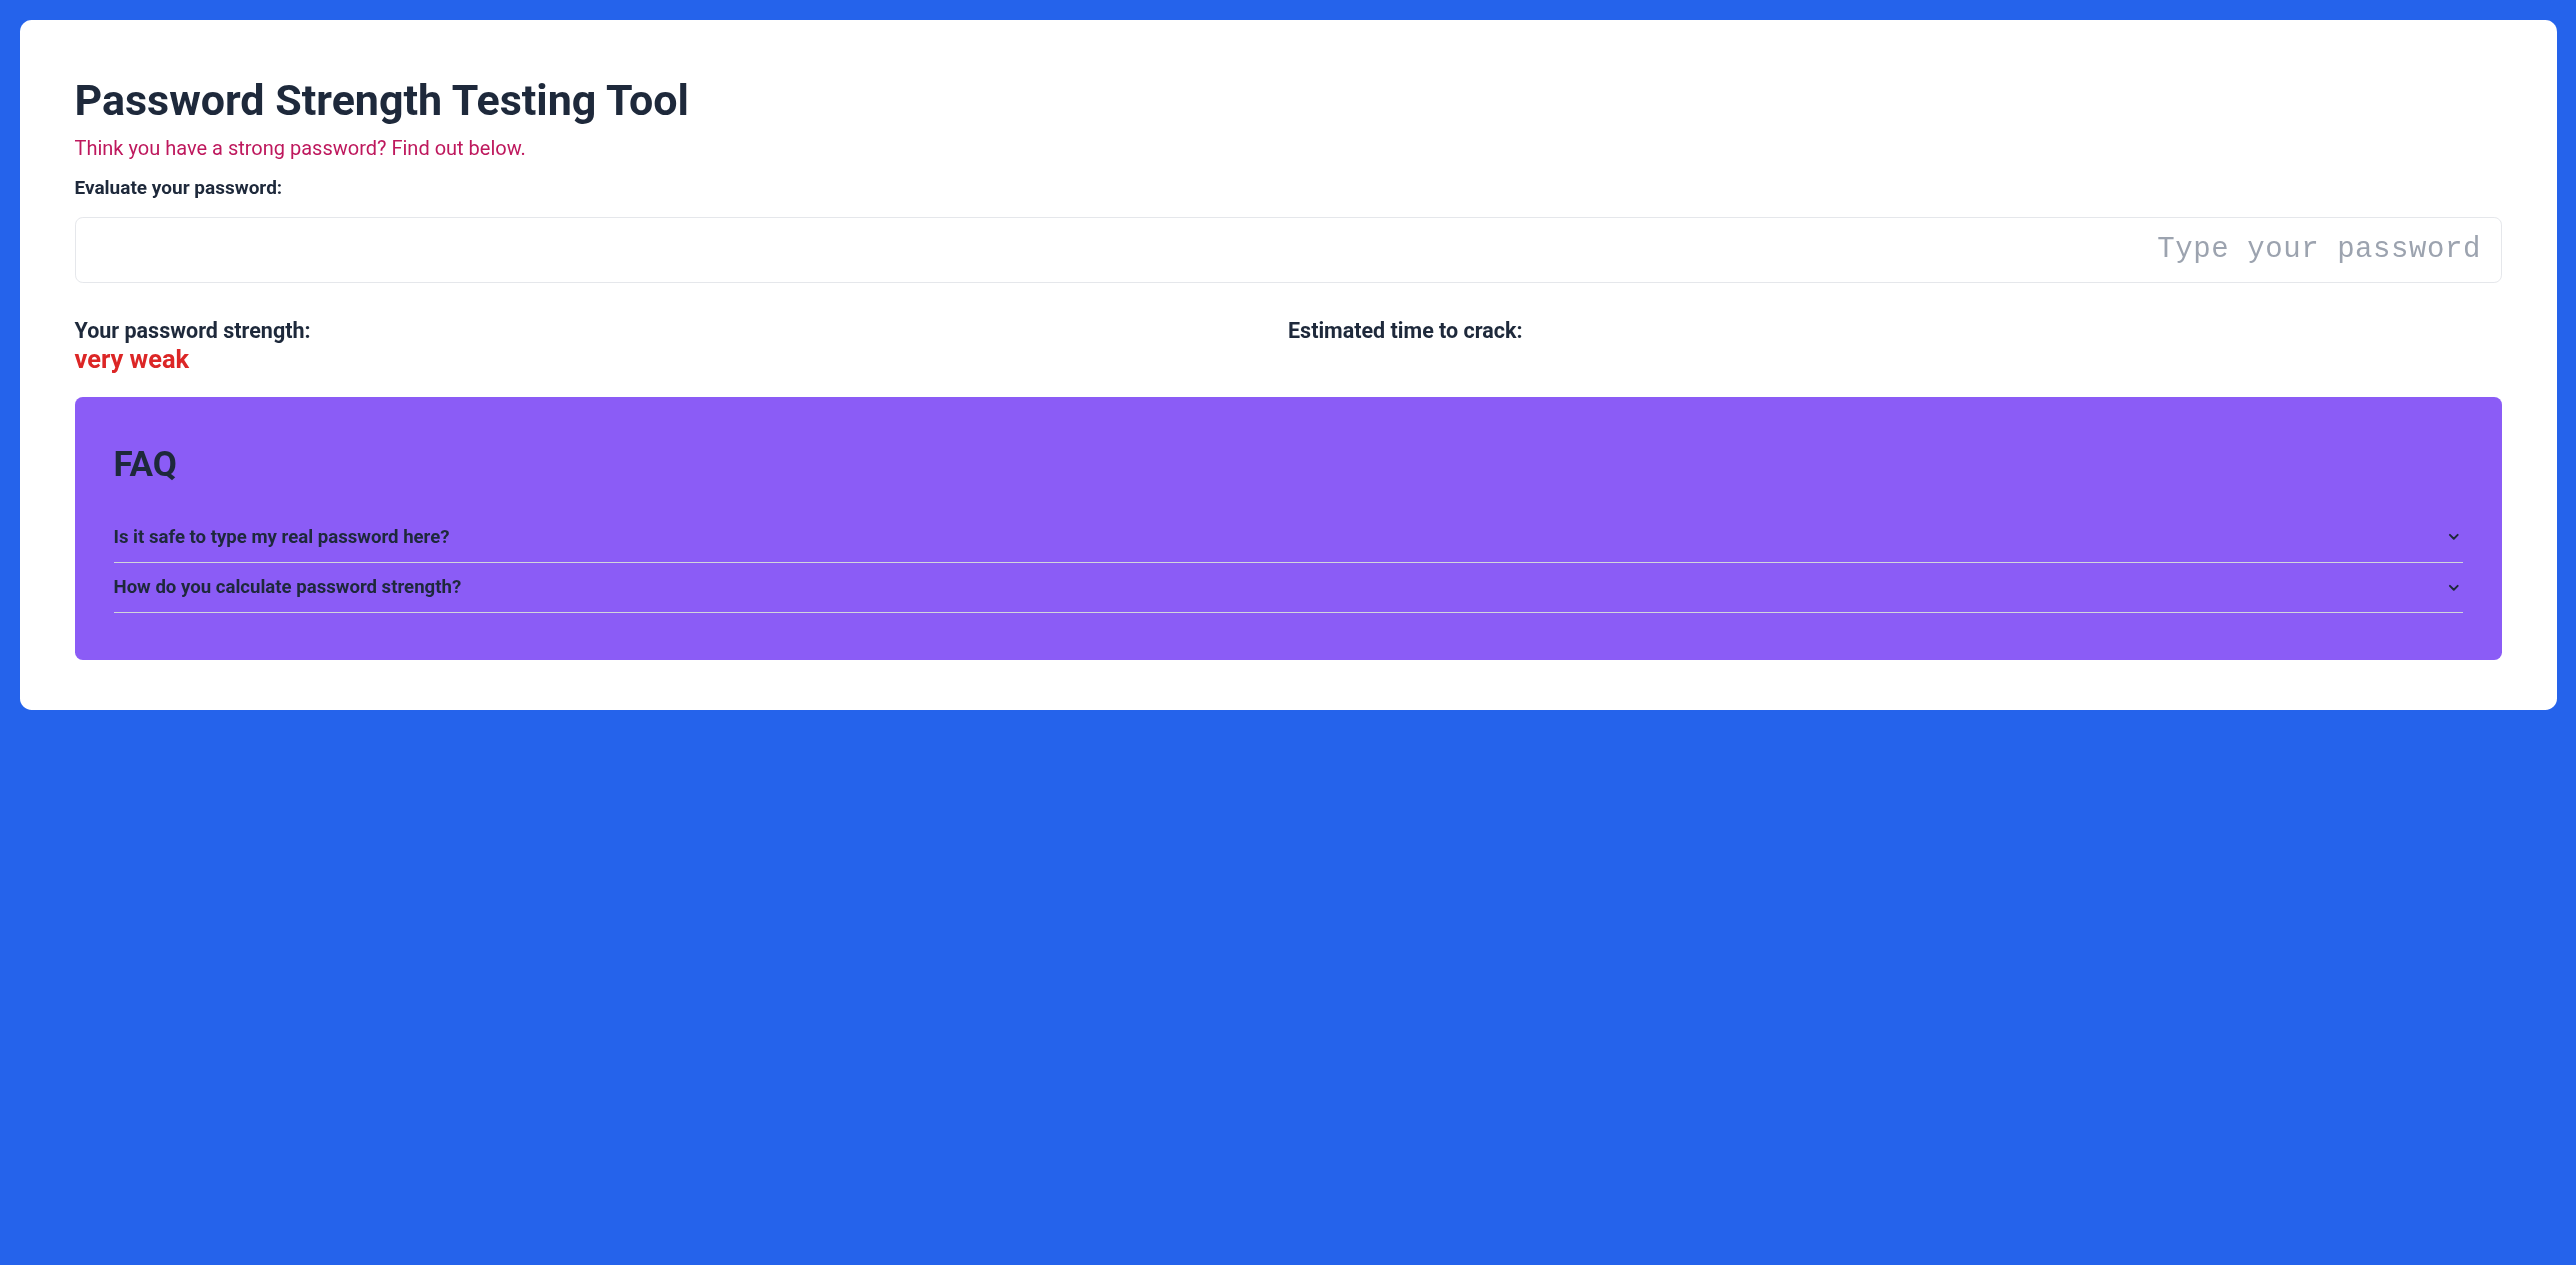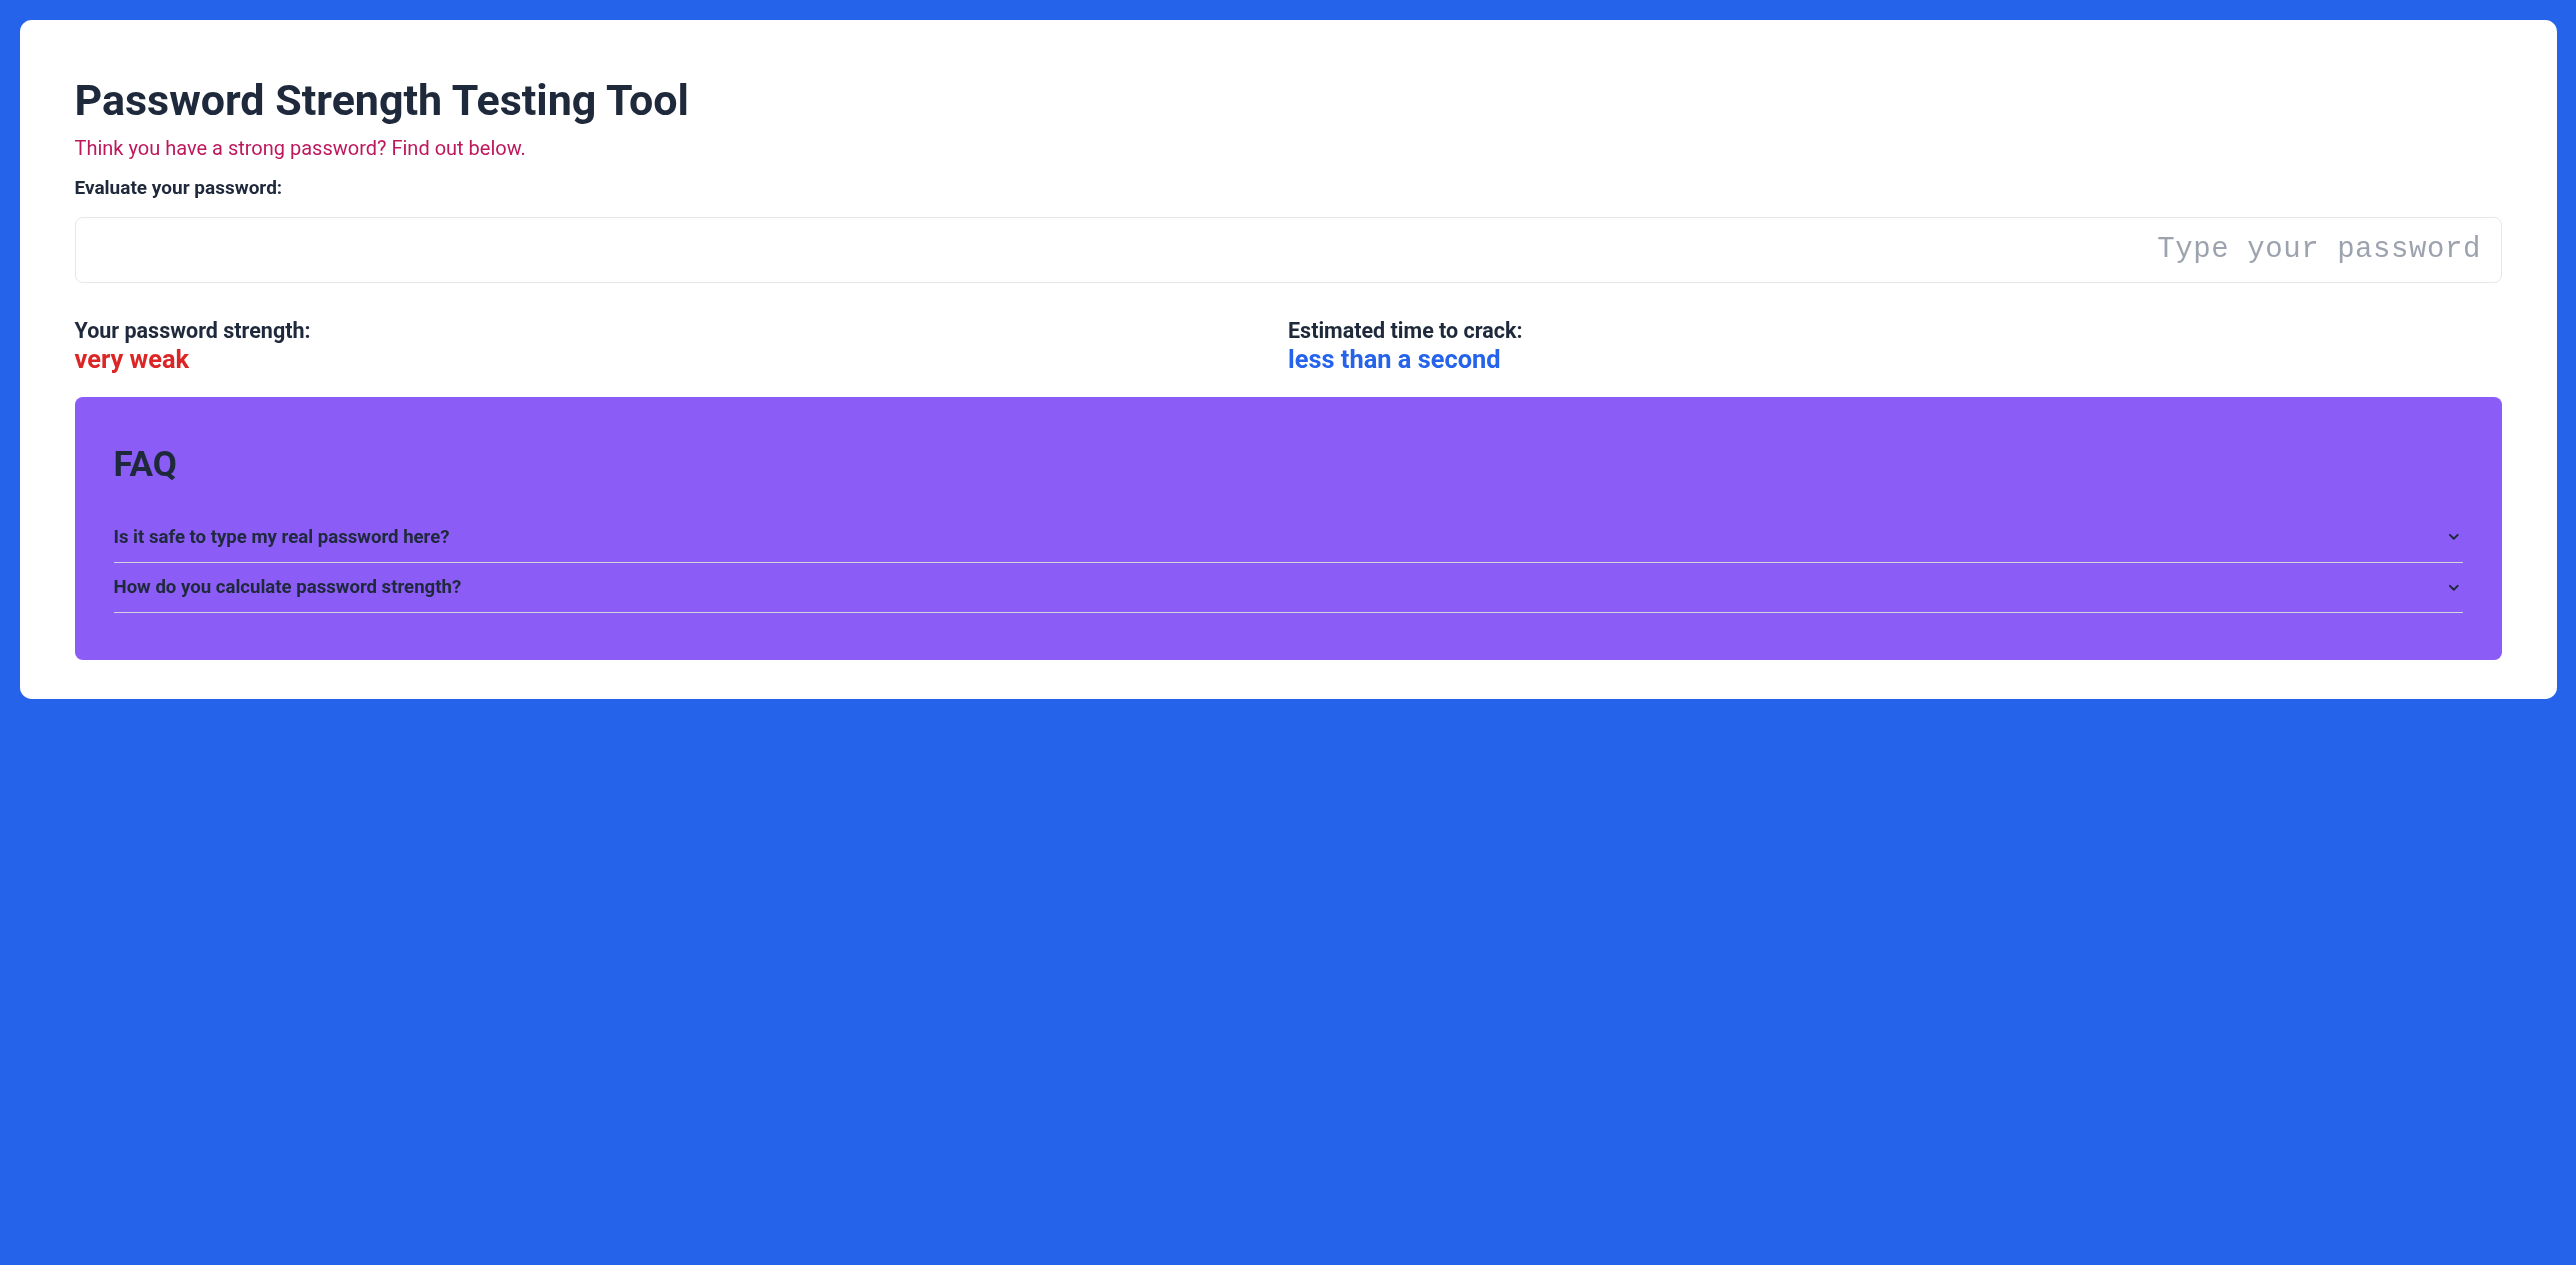--- a/index.html
+++ b/index.html
@@ -11,21 +11,21 @@
     body {
       font-family: -apple-system, BlinkMacSystemFont, 'Segoe UI', Roboto, Helvetica, Arial, sans-serif;
       background: #2563eb;
       padding: 19.5px;
       min-height: 100vh;
     }
 
     .container {
       background: #ffffff;
       border-radius: 11.7px;
-      padding: 55px 55px 39px 55px;
+      padding: 55px 55px 50px 55px;
       max-width: 100%;
     }
 
     .page-title {
       font-size: 43px;
       font-weight: 700;
       color: #1e293b;
       margin-bottom: 11.7px;
     }
 
@@ -150,21 +150,20 @@
   <div class="evaluate-label">Evaluate your password:</div>
   <input type="text" class="password-input" placeholder="Type your password" style="">
 
   <div class="results-row">
     <div class="result-col">
       <div class="result-label">Your password strength:</div>
       <div class="strength-value">very weak</div>
     </div>
     <div class="result-col">
       <div class="result-label">Estimated time to crack:</div>
-      <div class="crack-value">less than a second</div>
     </div>
   </div>
 
   <div class="faq-section">
     <h2 class="faq-title">FAQ</h2>
     <div class="faq-columns">
       <div class="faq-col">
         <div class="faq-item">
           <span class="faq-question">Is it safe to type my real password here?</span>
           <span class="chevron">

